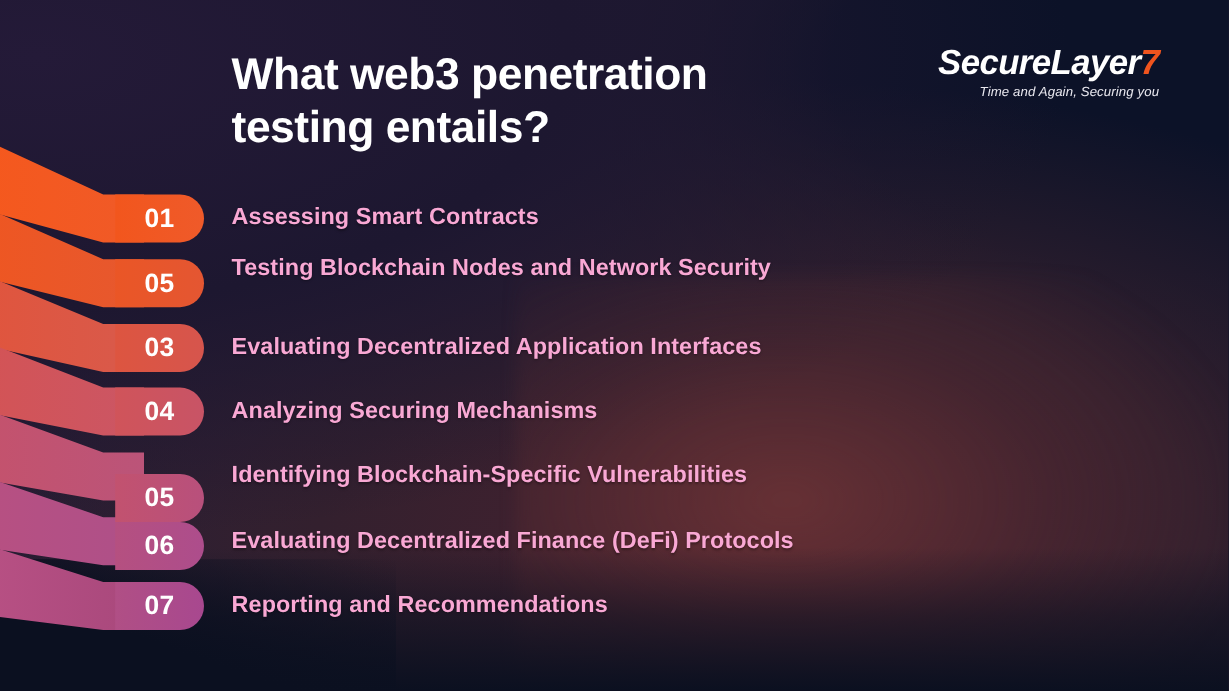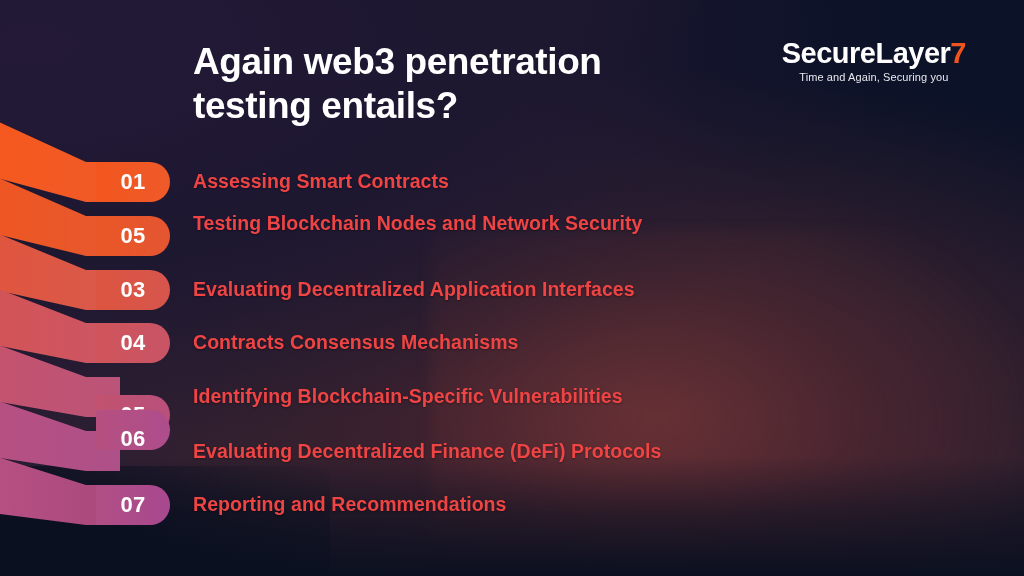--- a/index.html
+++ b/index.html
@@ -59,21 +59,21 @@
     font-size:22px; font-weight:bold;
     letter-spacing:.3px;
     left:96px;
   }
   .badge span { line-height:1; }
 
   
   .row-label {
     position:absolute;
     left:193px;
-    color:#ef4444;
+    color:#f9a8d4;
     font-size:19.5px;
     font-weight:bold;
     letter-spacing:.05px;
     white-space:nowrap;
     text-shadow:0 1px 2px rgba(0,0,0,.35);
   }
 
   
   #heading {
     position:absolute;
@@ -86,21 +86,22 @@
     line-height:1.18;
     letter-spacing:-.4px;
   }
   #heading .l1 { color:#ffffff; }
   #heading .l2 { color:#ffffff; }
 
   
   #logo {
     position:absolute;
     right:58px; top:38px;
-    text-align:center;
+    text-align:right;
+    font-style:italic;
   }
   #logo .wordmark {
     font-size:29px;
     font-weight:bold;
     letter-spacing:-.5px;
     color:#ffffff;
     line-height:1.05;
     white-space:nowrap;
   }
   #logo .wordmark .seven { color:#f0541e; }
@@ -173,40 +174,40 @@
       </div>
       <div class="badge" style="top: 270px; background: linear-gradient(90deg, rgb(221, 85, 64), rgb(214, 85, 77));">
         <span>03</span>
       </div>
       <div class="badge" style="top: 323px; background: linear-gradient(90deg, rgb(208, 84, 90), rgb(200, 84, 102)); text-align: right;">
         <span>04</span>
       </div>
       <div class="badge" style="top: 395px; background: linear-gradient(90deg, rgb(194, 82, 111), rgb(184, 80, 124));">
         <span>05</span>
       </div>
-      <div class="badge" style="top: 410px; background: linear-gradient(90deg, rgb(181, 80, 128), rgb(173, 77, 140)); align-items: flex-end;">
+      <div class="badge" style="top: 435px; background: linear-gradient(90deg, rgb(181, 80, 128), rgb(173, 77, 140));">
         <span>06</span>
       </div>
       <div class="badge" style="top: 485px; background: linear-gradient(90deg, rgb(176, 79, 133), rgb(168, 72, 143));">
         <span>07</span>
       </div>
     </div>
 
   <div id="labels">
       <div class="row-label" style="top: 170px;">Assessing Smart Contracts</div>
       <div class="row-label" style="top: 212px;">Testing Blockchain Nodes and Network Security</div>
       <div class="row-label" style="top: 278px;">Evaluating Decentralized Application Interfaces</div>
-      <div class="row-label" style="top: 331px;">Contracts Consensus Mechanisms</div>
+      <div class="row-label" style="top: 331px;">Analyzing Securing Mechanisms</div>
       <div class="row-label" style="top: 385px;">Identifying Blockchain-Specific Vulnerabilities</div>
       <div class="row-label" style="top: 440px;">Evaluating Decentralized Finance (DeFi) Protocols</div>
       <div class="row-label" style="top: 493px;">Reporting and Recommendations</div>
     </div>
 
   <div id="heading">
-    <div class="line l1">Again web3 penetration</div>
+    <div class="line l1">What web3 penetration</div>
     <div class="line l2">testing entails?</div>
   </div>
 
   <div id="logo">
     <div class="wordmark">
       <span>SecureLayer</span><span class="seven">7</span>
     </div>
     <div class="tagline">Time and Again, Securing you</div>
   </div>
 

